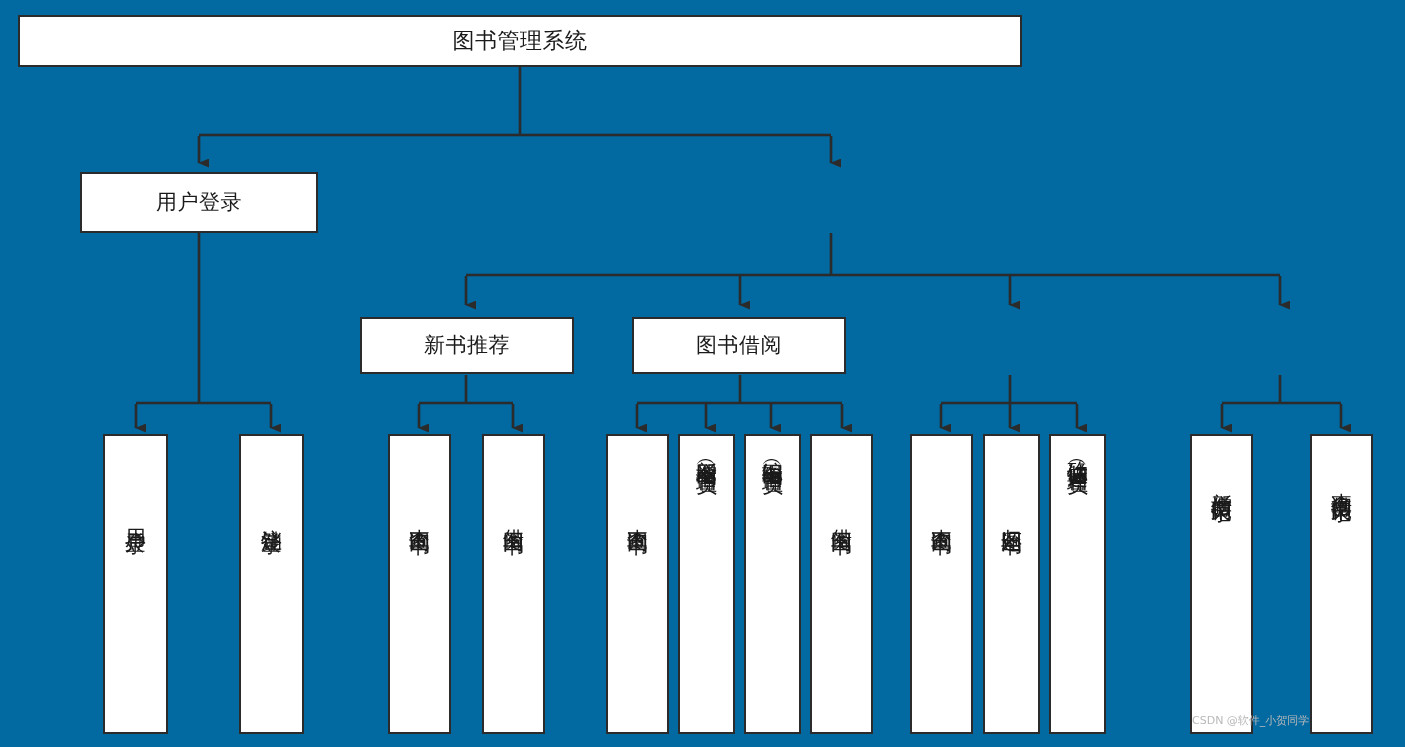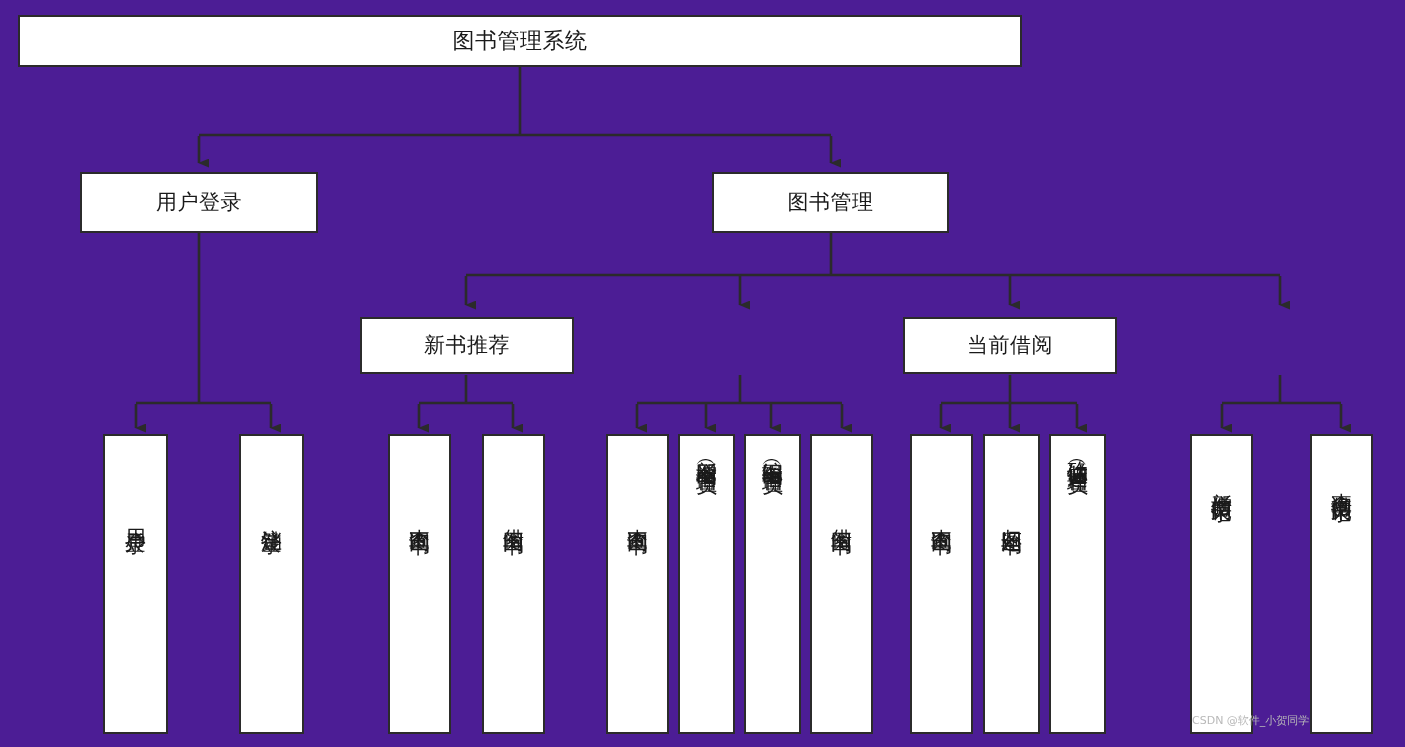--- a/index.html
+++ b/index.html
@@ -8,21 +8,21 @@
     padding: 0;
     background: #ffffff;
   }
   body {
     font-family: "DejaVu Sans", "Liberation Sans", sans-serif;
   }
   #diagram-root {
     position: relative;
     width: 1405px;
     height: 747px;
-    background: #4c1d95;
+    background: #0369a1;
     overflow: hidden;
   }
   svg.connectors {
     position: absolute;
     left: 0;
     top: 0;
     width: 1405px;
     height: 747px;
     pointer-events: none;
   }
@@ -129,32 +129,29 @@
   </svg>
 
   <div class="node horiz root" style="left:18px; top:15px; width:1004px; height:52px;">
     <span class="node-label">图书管理系统</span>
   </div>
 
   <div class="node horiz" style="left:80px; top:172px; width:238px; height:61px;">
     <span class="node-label">用户登录</span>
   </div>
 
-  <div class="node horiz" style="left:712px; top:172px; width:237px; height:61px;">
-    <span class="node-label">图书管理</span>
-  </div>
 
   <div class="node horiz" style="left:360px; top:317px; width:214px; height:57px;">
     <span class="node-label">新书推荐</span>
   </div>
 
-
-  <div class="node horiz" style="left:903px; top:317px; width:214px; height:57px;">
-    <span class="node-label">当前借阅</span>
-  </div>
+  <div class="node horiz" style="left:632px; top:317px; width:214px; height:57px;">
+    <span class="node-label">图书借阅</span>
+  </div>
+
 
 
   <div class="node vert" style="left:103px; top:434px; width:65px; height:300px; padding-top:76px;">
     <span class="node-label">用户登录</span>
   </div>
 
   <div class="node vert" style="left:239px; top:434px; width:65px; height:300px; padding-top:76px;">
     <span class="node-label">注销登录</span>
   </div>
 

